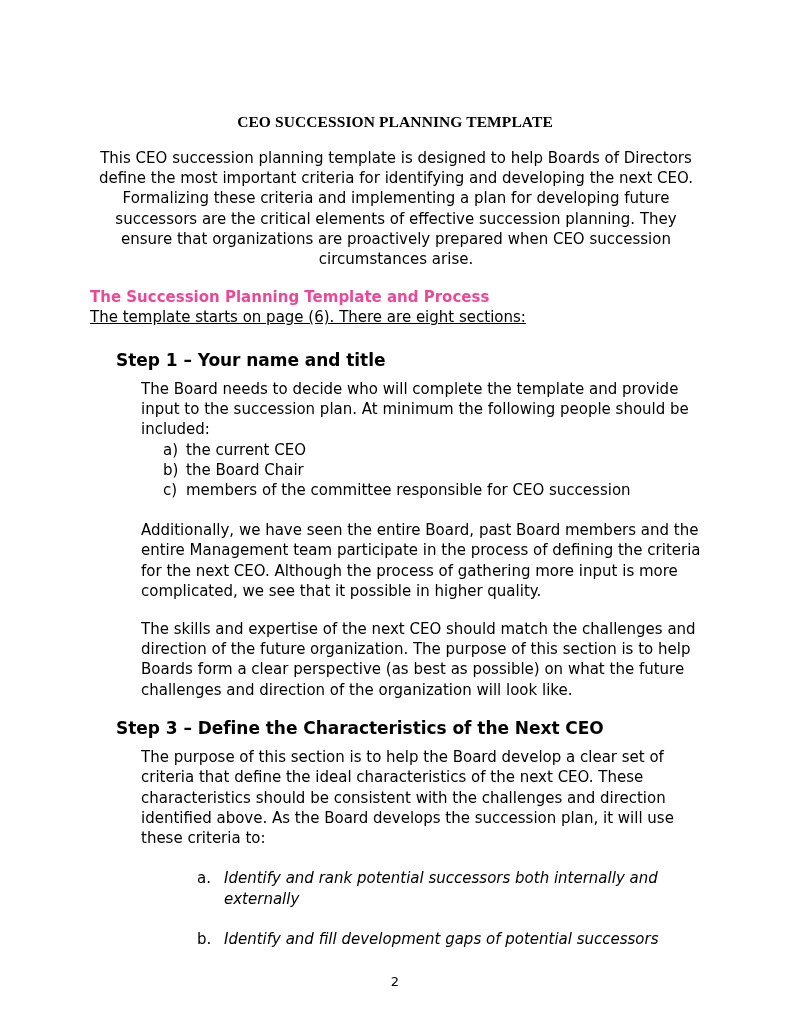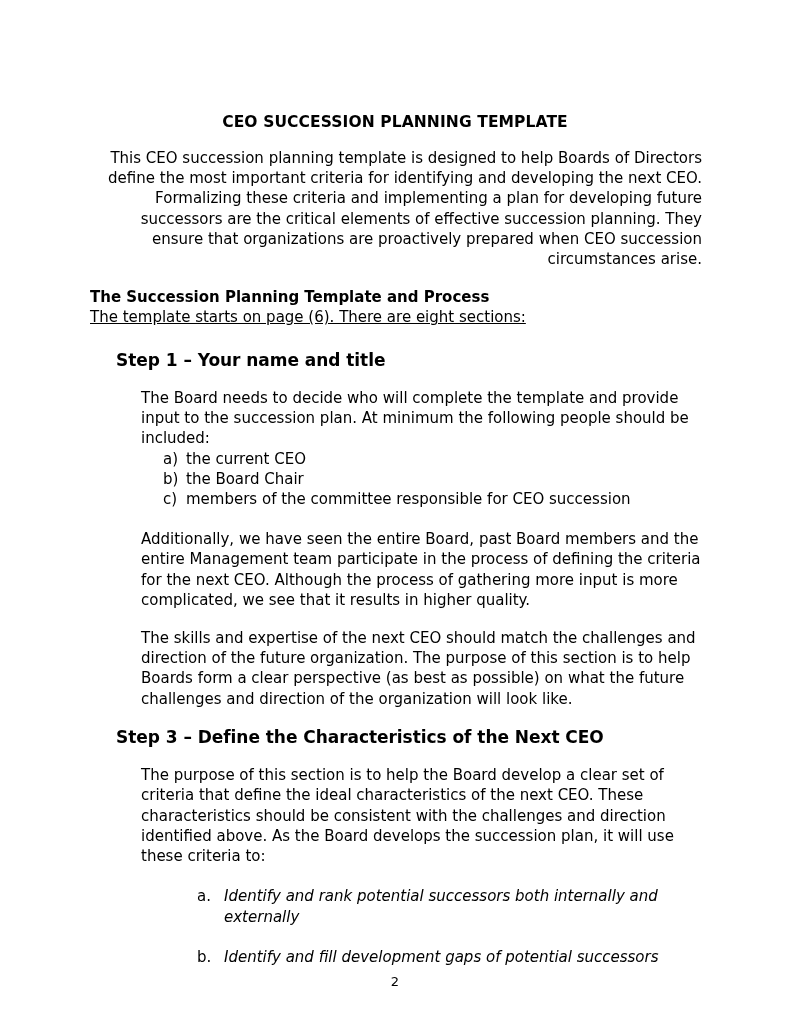--- a/index.html
+++ b/index.html
@@ -25,34 +25,35 @@
   .doc-title {
     position: absolute;
     top: 112px;
     left: 0;
     width: 790px;
     text-align: center;
     font-size: 15.5px;
     font-weight: bold;
     letter-spacing: 0.1px;
     line-height: 20px;
+    font-family: Liberation Serif, serif;
   }
   .content {
     position: absolute;
     top: 148px;
     left: 90px;
     width: 612px;
   }
   p, div.para {
     margin: 0;
   }
   .body-para {
     font-size: 15px;
     line-height: 20.2px;
-    text-align: right;
+    text-align: center;
   }
   .section-heading {
     font-size: 15px;
     line-height: 20.2px;
     font-weight: bold;
     color: #4a77b5;
     margin-top: 18px;
   }
   .lead-line {
     font-size: 15px;
@@ -69,21 +70,21 @@
   .step-title {
     font-size: 17px;
     line-height: 20.4px;
     font-weight: bold;
     letter-spacing: -0.05px;
   }
   .step-body {
     font-size: 15px;
     line-height: 20.2px;
     padding-left: 25px;
-    margin-top: 18px;
+    margin-top: 9px;
   }
   .step-body.spaced {
     margin-top: 20px;
   }
   .alpha-list {
     padding-left: 47px;
     margin-top: 0;
     font-size: 15px;
     line-height: 20.2px;
   }
@@ -133,42 +134,42 @@
 <body>
 
 <div class="page">
 
   <div class="doc-title">CEO SUCCESSION PLANNING TEMPLATE</div>
 
   <div class="content">
 
     <p class="body-para">This CEO succession planning template is designed to help Boards of Directors define the most important criteria for identifying and developing the next CEO. Formalizing these criteria and implementing a plan for developing future successors are the critical elements of effective succession planning. They ensure that organizations are proactively prepared when CEO succession circumstances arise.</p>
 
-    <div class="section-heading" style="color: #000000;">The Succession Planning Template and Process</div>
+    <div class="section-heading" style="color: #ec4899;">The Succession Planning Template and Process</div>
 
     <div class="lead-line">The template starts on page (6). There are eight sections:</div>
 
     <div class="step-block first">
       <div class="step-title">Step 1 – Your name and title</div>
       <div class="step-body">The Board needs to decide who will complete the template and provide input to the succession plan. At minimum the following people should be included:</div>
       <div class="alpha-list">
         <div class="li">
           <span class="marker">a)</span>
           <span class="li-text">the current CEO</span>
         </div>
         <div class="li">
           <span class="marker">b)</span>
           <span class="li-text">the Board Chair</span>
         </div>
         <div class="li">
           <span class="marker">c)</span>
           <span class="li-text">members of the committee responsible for CEO succession</span>
         </div>
       </div>
-      <div class="step-body spaced">Additionally, we have seen the entire Board, past Board members and the entire Management team participate in the process of defining the criteria for the next CEO. Although the process of gathering more input is more complicated, we see that it results in higher quality.</div>
+      <div class="step-body spaced">Additionally, we have seen the entire Board, past Board members and the entire Management team participate in the process of defining the criteria for the next CEO. Although the process of gathering more input is more complicated, we see that it possible in higher quality.</div>
     </div>
 
     <div class="step-block">
       <div class="step-body">The skills and expertise of the next CEO should match the challenges and direction of the future organization. The purpose of this section is to help Boards form a clear perspective (as best as possible) on what the future challenges and direction of the organization will look like.</div>
     </div>
 
     <div class="step-block">
       <div class="step-title">Step 3 – Define the Characteristics of the Next CEO</div>
       <div class="step-body">The purpose of this section is to help the Board develop a clear set of criteria that define the ideal characteristics of the next CEO. These characteristics should be consistent with the challenges and direction identified above. As the Board develops the succession plan, it will use these criteria to:</div>
       <div class="roman-list">

